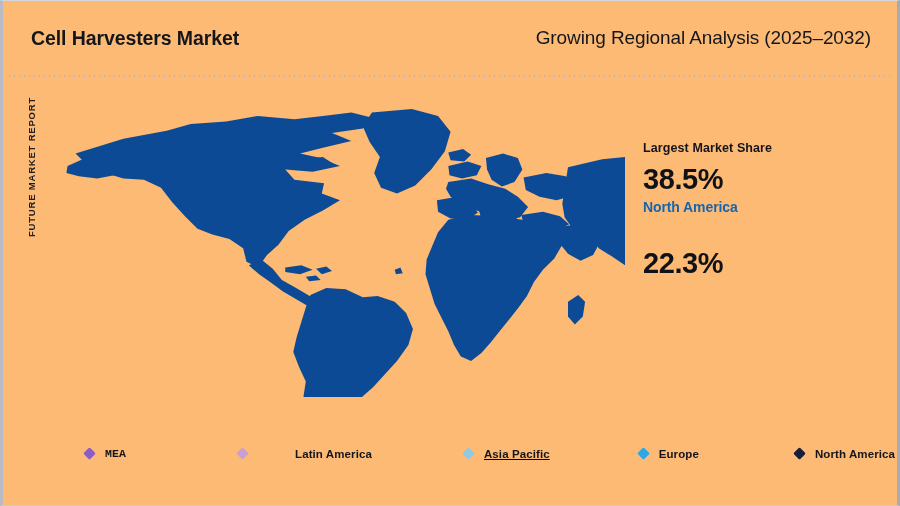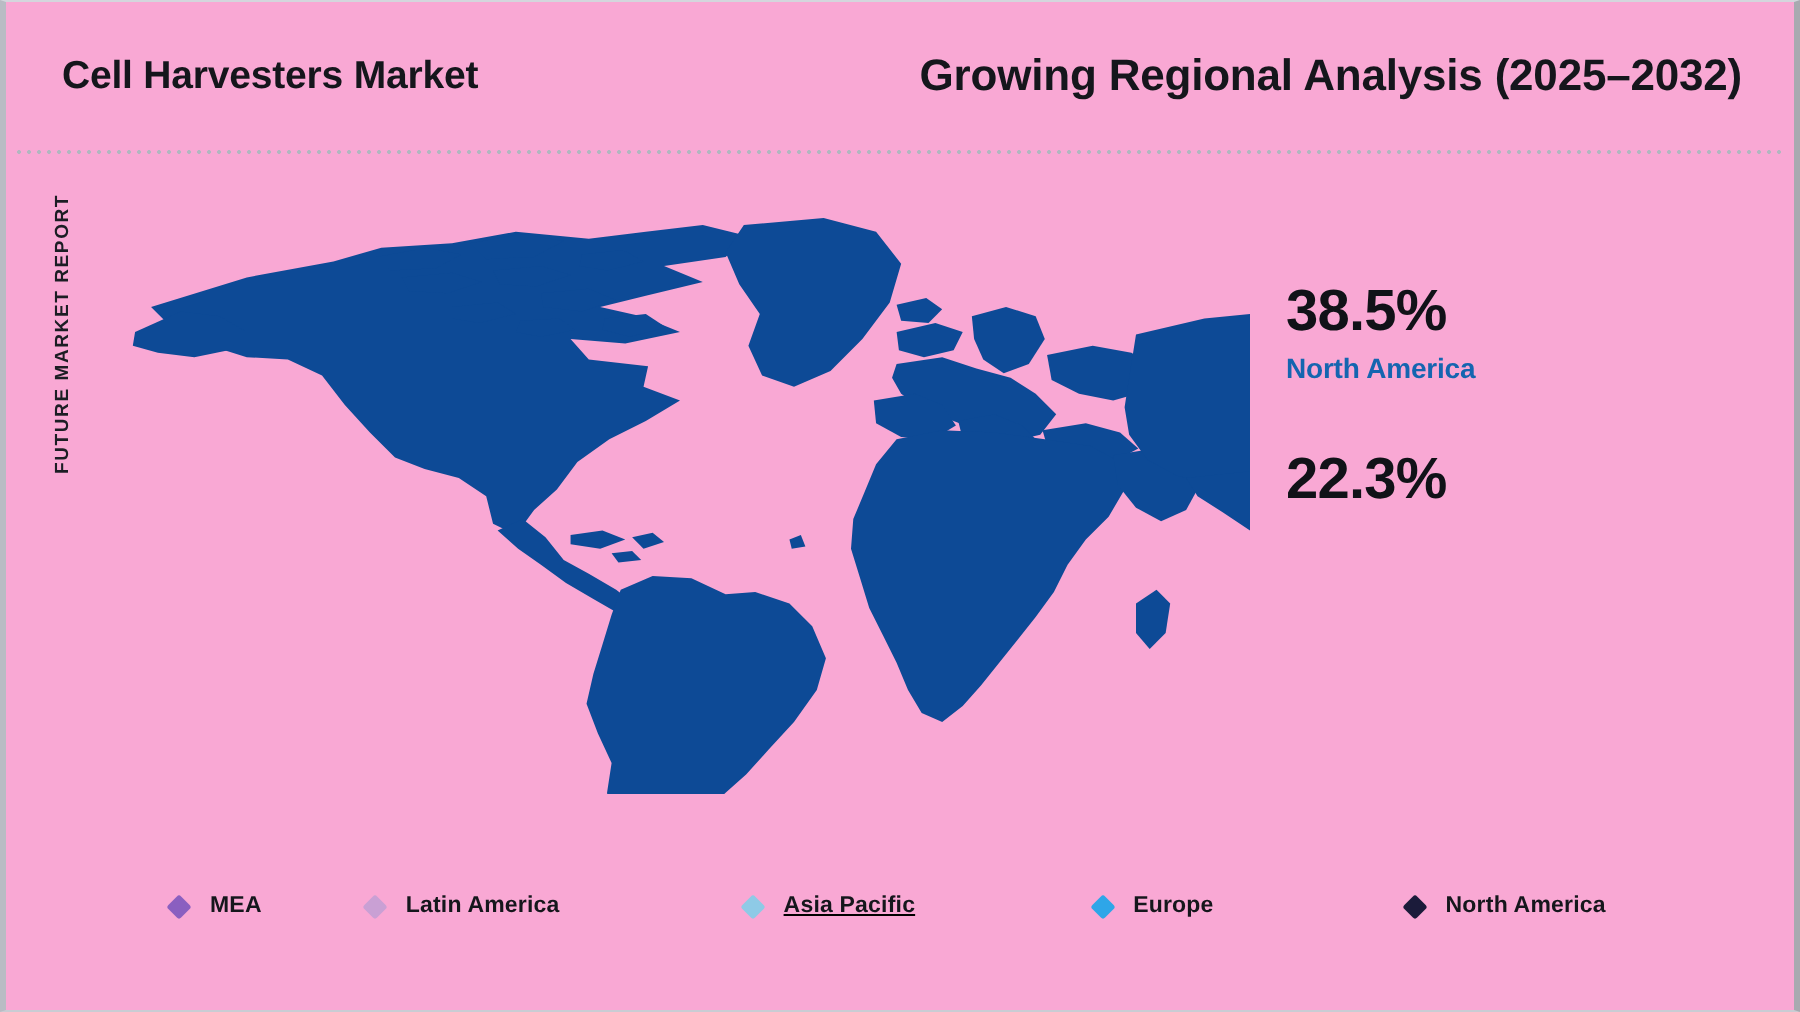--- a/index.html
+++ b/index.html
@@ -7,21 +7,21 @@
     padding: 0;
     background: #ffffff;
   }
   body {
     font-family: "Liberation Sans", sans-serif;
   }
   .slide {
     position: relative;
     width: 900px;
     height: 506px;
-    background: #f9a8d4;
+    background: #fdba74;
     box-sizing: border-box;
     border-left: 3px solid #b9bcc4;
     border-right: 3px solid #a8aab0;
     border-top: 1px solid #d4d6dd;
     border-bottom: 1px solid #c9ccd3;
     overflow: hidden;
   }
 
   
   .header {
@@ -35,22 +35,22 @@
     box-sizing: border-box;
   }
   .header-title {
     font-size: 19.5px;
     font-weight: bold;
     color: #15161c;
     letter-spacing: -0.1px;
     white-space: nowrap;
   }
   .header-subtitle {
-    font-size: 22px;
-    font-weight: bold;
+    font-size: 19px;
+    font-weight: normal;
     color: #15161c;
     letter-spacing: -0.1px;
     white-space: nowrap;
   }
   .header-rule {
     position: absolute;
     left: 4px;
     right: 4px;
     top: 74px;
     height: 2px;
@@ -140,22 +140,22 @@
     border-radius: 1.5px;
     margin-right: 11px;
     flex: 0 0 auto;
   }
   .legend-label {
     font-size: 11.5px;
     font-weight: bold;
     color: #15161c;
     letter-spacing: 0.1px;
   }
-  .li-0 { margin-right: 52px; }
-  .li-1 { margin-right: 92px; }
+  .li-0 { margin-right: 112px; font-family: Liberation Mono, monospace; }
+  .li-1 { margin-right: 92px; gap: 37px; }
   .li-2 { margin-right: 70px; text-decoration: underline; }
   .li-3 { margin-right: 96px; padding-left: 19px; }
 </style>
 </head>
 <body>
 
 <div class="slide">
 
   <div class="header">
     <div class="header-title">Cell Harvesters Market</div>
@@ -249,20 +249,21 @@
 
         <path d="M1078 368 L1090 364 L1094 376 L1082 380 Z"></path>
 
         <path d="M596 300 L606 296 L610 306 L598 308 Z"></path>
       </g>
     </svg>
   </div>
 
   <div class="stats">
     <div class="stat-block">
+      <div class="stat-label">Largest Market Share</div>
       <div class="stat-value">38.5%</div>
       <div class="stat-region">North America</div>
     </div>
     <div class="stat-block">
       <div class="stat-value">22.3%</div>
     </div>
   </div>
 
   <div class="legend">
     <div class="legend-item li-0">

